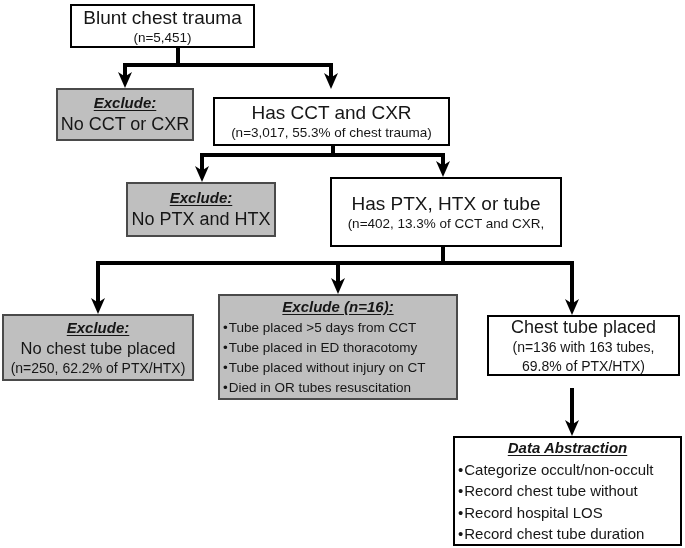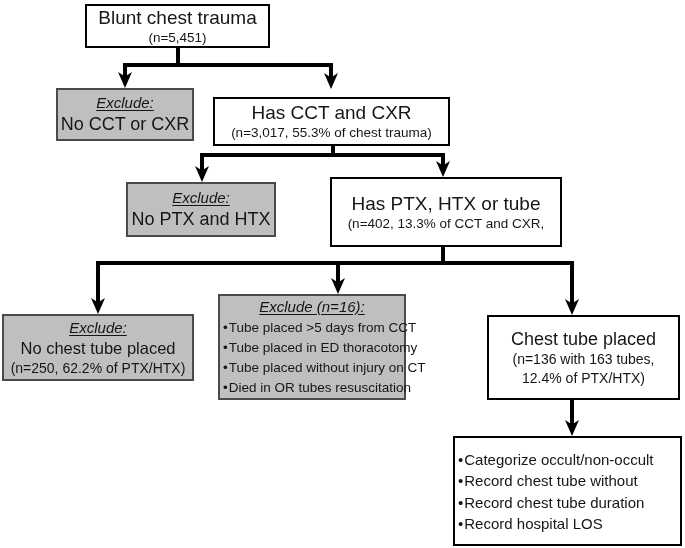--- a/index.html
+++ b/index.html
@@ -21,41 +21,41 @@
     position:absolute;z-index:2;box-sizing:border-box;
     background:#ffffff;border:2px solid var(--border,#000);
     display:flex;flex-direction:column;justify-content:center;
     text-align:center;line-height:1.25;
   }
   .box.gray{background:var(--gray,#bfbfbf);border-color:#4a4a4a;}
 
   .title{font-size:19px;line-height:22px;}
   .count{font-size:13.5px;line-height:17px;}
   .count-line{display:block;}
-  .xhead{font-size:15px;line-height:20px;font-style:italic;font-weight:400;
+  .xhead{font-size:15px;line-height:20px;font-style:italic;font-weight:700;
          text-decoration:underline;text-underline-offset:2px;text-align:center;}
   .xbody{font-size:18px;line-height:23px;}
   .xbody-sm{font-size:16.5px;line-height:21px;}
   .count-md{font-size:14px;line-height:19px;}
 
   .bullet-list{list-style:none;margin:1px 0 0 0;padding:0 2px 0 3px;text-align:left;}
   .bullet-list li{white-space:nowrap;}
   .bl-13 li{font-size:13.5px;line-height:20px;}
   .bl-15 li{font-size:15px;line-height:21.5px;}
   .b-dot{margin-right:1px;}
 
   
-  #b-blunt    {left:85px;  top:4px;   width:185px; height:44px;}
+  #b-blunt    {left:70px;  top:4px;   width:185px; height:44px;}
   #b-ex-cct   {left:56px;  top:88px;  width:138px; height:53px;}
   #b-cct      {left:213px; top:97px;  width:237px; height:49px;}
   #b-ex-ptx   {left:126px; top:182px; width:150px; height:55px;}
   #b-ptx      {left:330px; top:177px; width:232px; height:70px;}
   #b-ex-tube  {left:2px;   top:314px; width:192px; height:67px;}
-  #b-ex-n16   {left:218px; top:294px; width:188px; height:106px;}
-  #b-tube     {left:487px; top:315px; width:193px; height:85px;}
+  #b-ex-n16   {left:218px; top:294px; width:240px; height:106px;}
+  #b-tube     {left:487px; top:315px; width:193px; height:61px;}
   #b-abs      {left:453px; top:436px; width:229px; height:110px;}
 </style>
 </head>
 <body>
 
 <div id="stage" style="--gray: #bfbfbf; --border: #000000; --arrow: #000000;">
 
   <svg id="arrows" width="685" height="548" viewBox="0 0 685 548">
     <defs>
       <marker id="ah" viewBox="0 0 16 14" markerWidth="16" markerHeight="14" refX="11" refY="7" orient="auto" markerUnits="userSpaceOnUse">
@@ -122,26 +122,27 @@
       <li><span class="b-dot">•</span><span>Tube placed in ED thoracotomy</span></li>
       <li><span class="b-dot">•</span><span>Tube placed without injury on CT</span></li>
       <li><span class="b-dot">•</span><span>Died in OR tubes resuscitation</span></li>
     </ul>
   </div>
 
   <div class="box" id="b-tube">
     <div class="title" style="font-size:18px;">Chest tube placed</div>
     <div class="count count-md">
       <span class="count-line">(n=136 with 163 tubes,</span>
-      <span class="count-line">12.4% of PTX/HTX)</span>
+      <span class="count-line">69.8% of PTX/HTX)</span>
     </div>
   </div>
 
   <div class="box" id="b-abs">
+    <div class="xhead">Data Abstraction</div>
     <ul class="bullet-list bl-15">
       <li><span class="b-dot">•</span><span>Categorize occult/non-occult</span></li>
       <li><span class="b-dot">•</span><span>Record chest tube without</span></li>
+      <li><span class="b-dot">•</span><span>Record hospital LOS</span></li>
       <li><span class="b-dot">•</span><span>Record chest tube duration</span></li>
-      <li><span class="b-dot">•</span><span>Record hospital LOS</span></li>
     </ul>
   </div>
 
 </div>
 
 </body></html>

